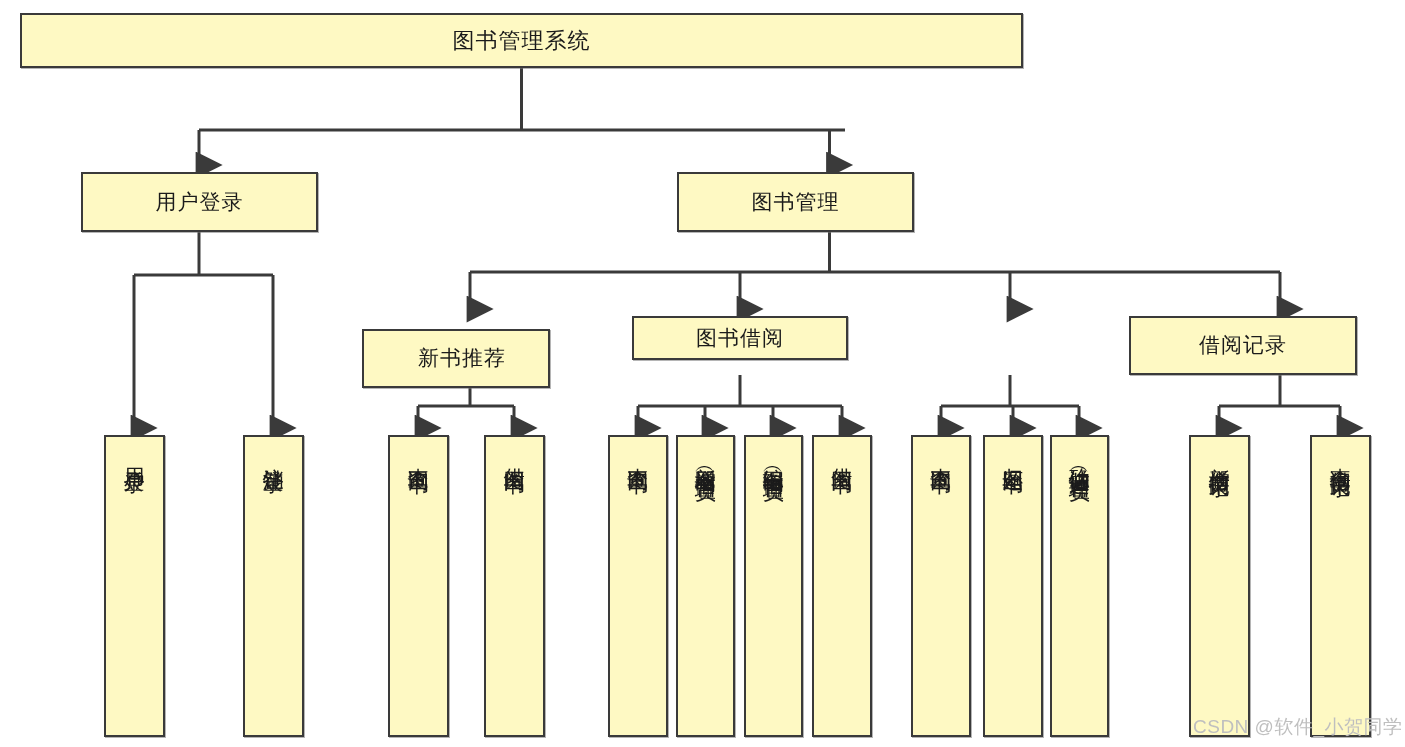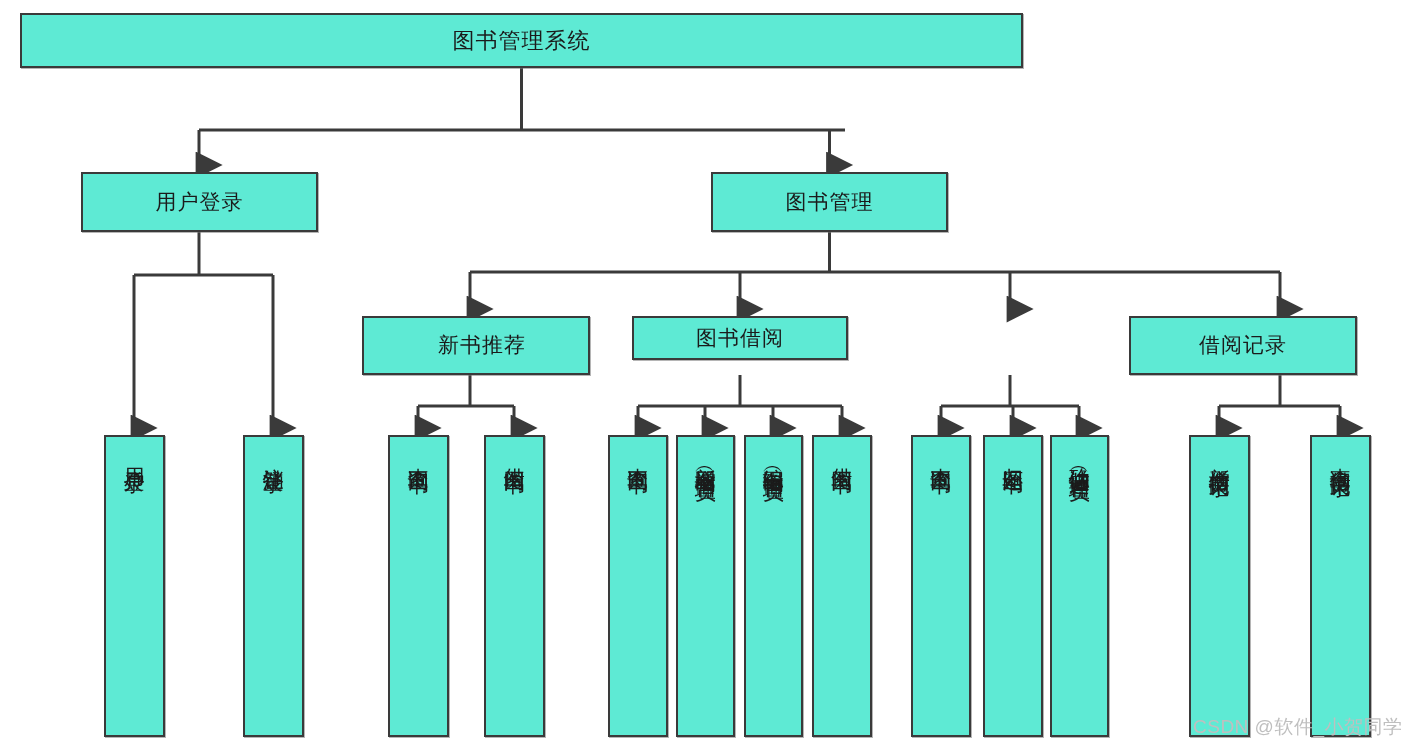--- a/index.html
+++ b/index.html
@@ -21,21 +21,21 @@
     position: absolute;
     left: 0;
     top: 0;
     width: 1405px;
     height: 747px;
     pointer-events: none;
   }
   .node {
     position: absolute;
     box-sizing: border-box;
-    background: #5eead4;
+    background: #fef9c3;
     border: 2px solid #3a3a3a;
     display: flex;
     align-items: center;
     justify-content: center;
     color: #1b1b1b;
     box-shadow: 1px 1px 0 rgba(120,120,120,0.55);
   }
   .node .label {
     font-size: 21px;
     line-height: 1.15;
@@ -123,25 +123,25 @@
     </g>
   </svg>
 
   <div class="node root" style="left:20px; top:13px; width:1003px; height:55px;">
     <span class="label">图书管理系统</span>
   </div>
 
   <div class="node" style="left:81px; top:172px; width:237px; height:60px;">
     <span class="label">用户登录</span>
   </div>
-  <div class="node" style="left:711px; top:172px; width:237px; height:60px;">
+  <div class="node" style="left:677px; top:172px; width:237px; height:60px;">
     <span class="label">图书管理</span>
   </div>
 
-  <div class="node" style="left:362px; top:316px; width:228px; height:59px;padding-left:12px;">
+  <div class="node" style="left:362px; top:329px; width:188px; height:59px;padding-left:12px;">
     <span class="label">新书推荐</span>
   </div>
   <div class="node" style="left:632px; top:316px; width:216px; height:44px;">
     <span class="label">图书借阅</span>
   </div>
   <div class="node" style="left:1129px; top:316px; width:228px; height:59px;">
     <span class="label">借阅记录</span>
   </div>
 
   <div class="node vert" style="left:104px; top:435px; width:61px; height:302px;">

